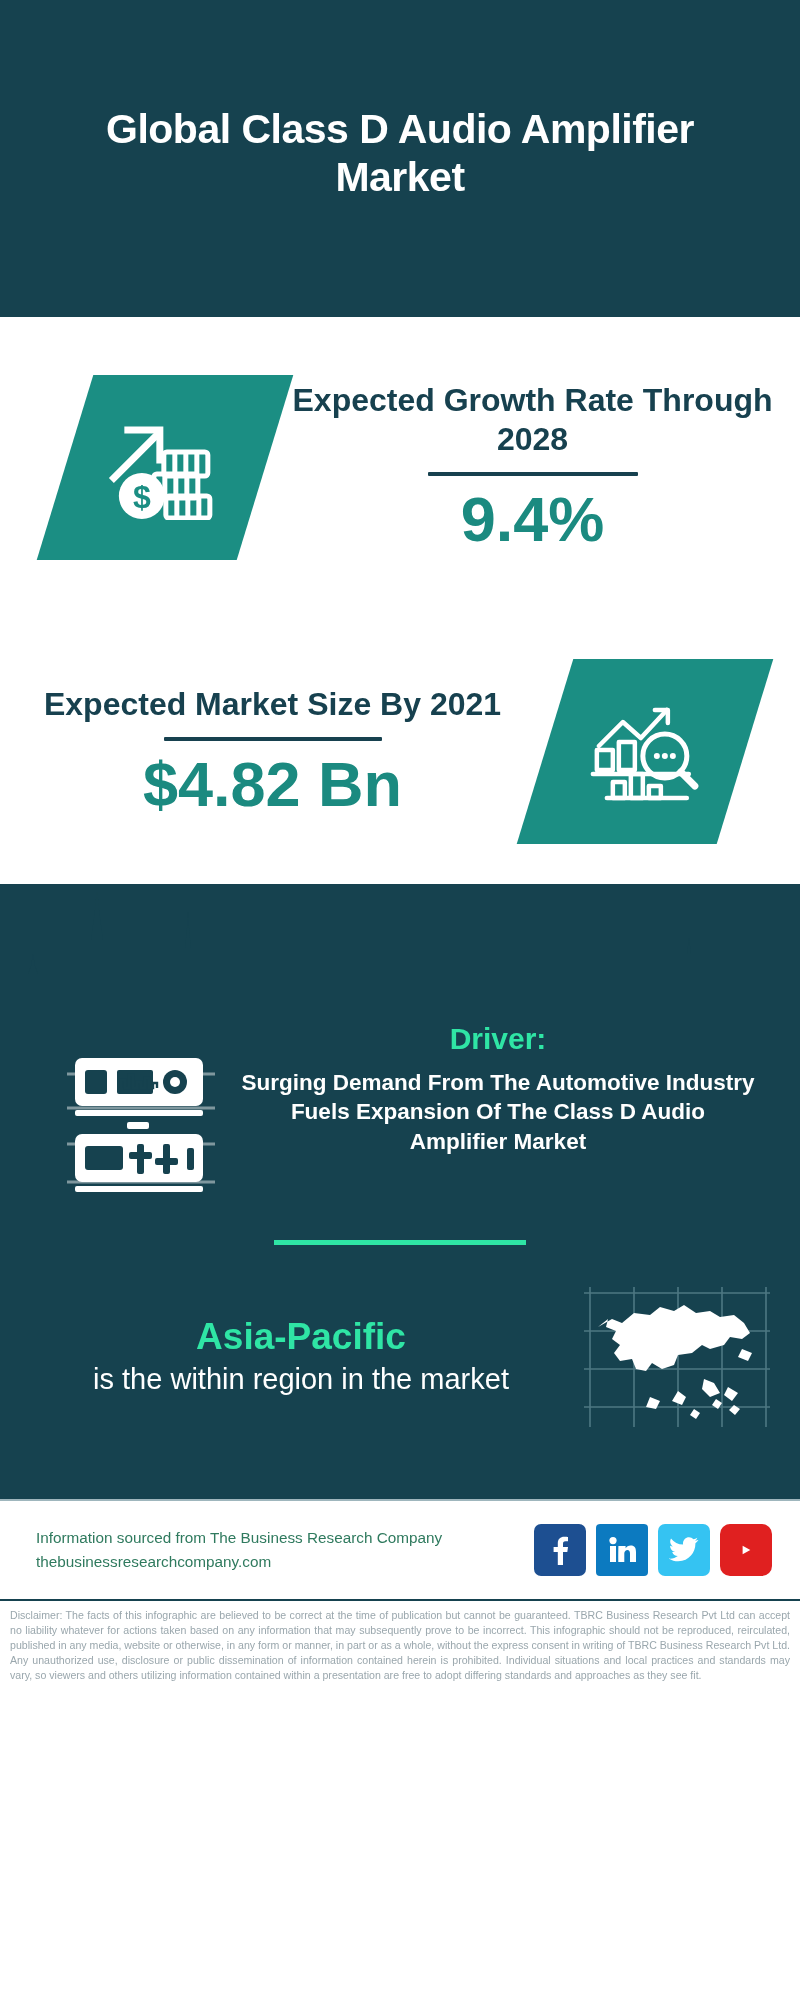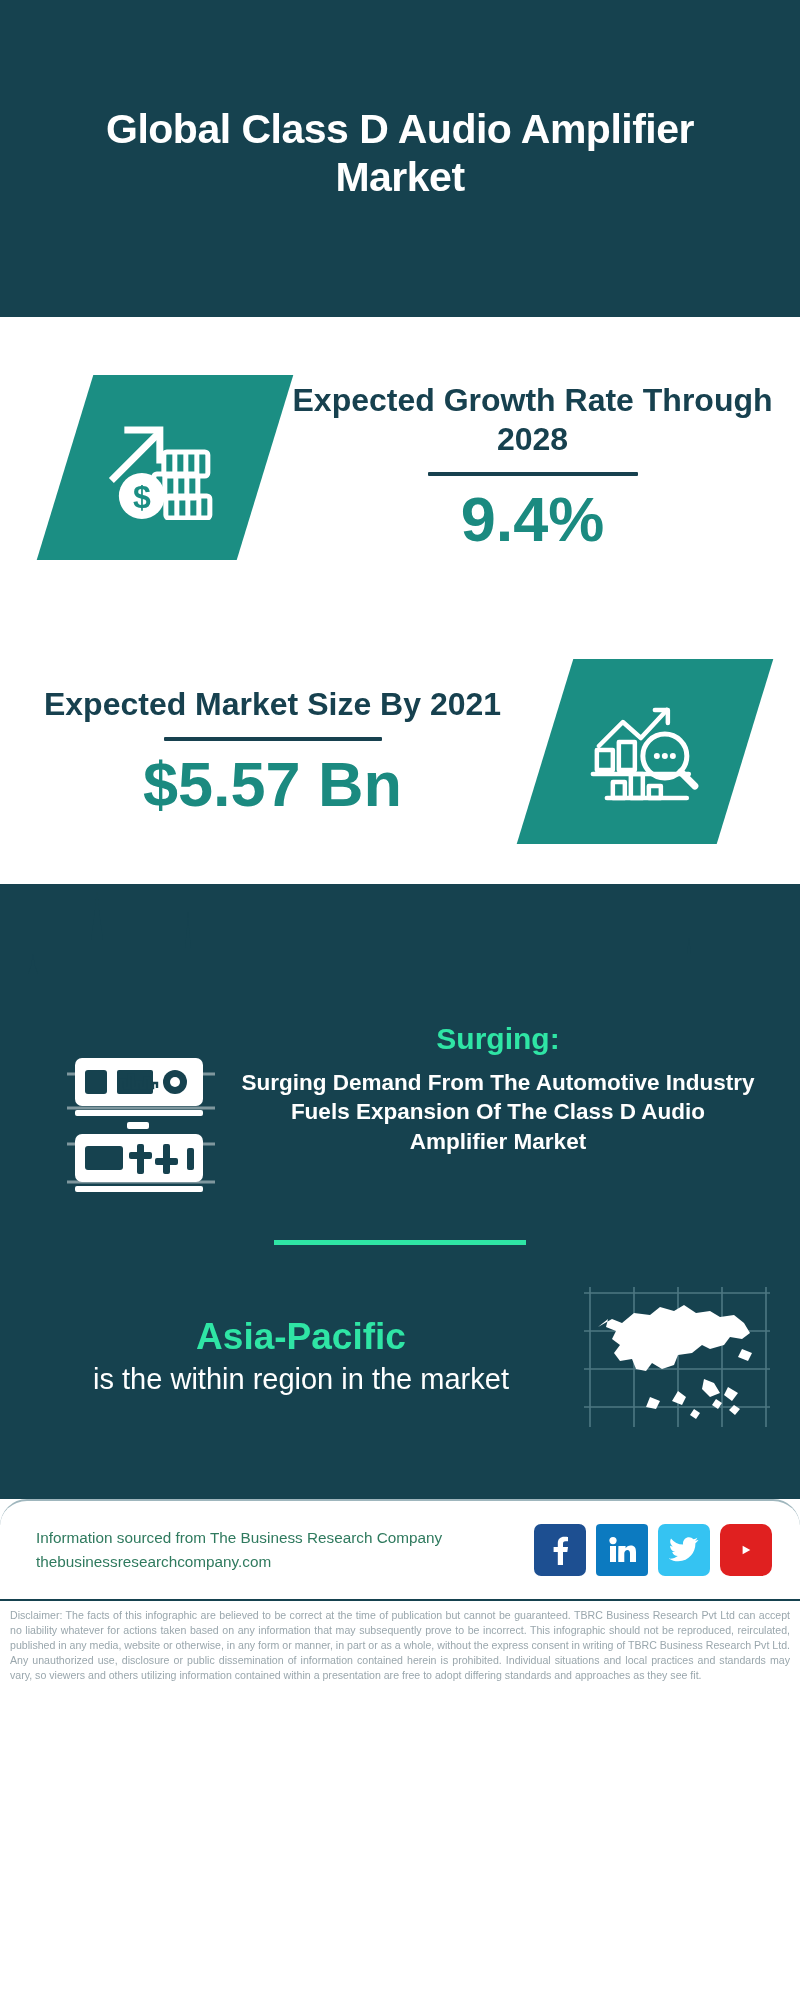--- a/index.html
+++ b/index.html
@@ -100,21 +100,20 @@
   .region-map { flex:none; width:214px; display:flex; justify-content:center; }
   .dark-pad { height:68px; }
 
   
   .footer {
     background:#ffffff;
     border-top:2px solid #9fb6bd;
     height:100px;
     display:flex; align-items:center;
     padding:0 28px 0 36px;
-    border-radius:27px;
   }
   .footer-text { flex:1; color:#2f7a5e; font-size:15.3px; line-height:1.55; }
   .socials { display:flex; gap:10px; align-items:center; }
   .sicon {
     width:52px; height:52px; border-radius:7px;
     display:flex; align-items:center; justify-content:center;
     color:#fff;
   }
   .s-fb { background:#1d4f91; }
   .s-li { background:#0c7ac0; border-radius:4px; }
@@ -186,21 +185,21 @@
           <path d="M92 70 L106 84" stroke="#ffffff" stroke-width="7" stroke-linecap="round"></path>
           <circle cx="68" cy="54" r="3" fill="#ffffff"></circle>
           <circle cx="76" cy="54" r="3" fill="#ffffff"></circle>
           <circle cx="84" cy="54" r="3" fill="#ffffff"></circle>
         </svg>
       </div>
     </div>
     <div class="stat-text">
       <div class="stat-title">Expected Market Size By 2021</div>
       <div class="rule-dark w2"></div>
-      <div class="stat-value">$5.57 Bn</div>
+      <div class="stat-value">$4.82 Bn</div>
     </div>
   </div>
 
   <div class="dark">
     <svg class="skyline" viewBox="0 0 800 120" preserveAspectRatio="none">
       <path fill="#16424f" d="M0 120 V104 h8 v-8 h6 v8 h8 v-14 h6 l3-8 2-12 2 12 3 8 h5 v14 h6 v-26 h28 v26 h8 v-48 h6 l4-30 2-22 2 22 4 30 h6 v48 h10 v-22 h10 v22 h6 v-36 h10 v36 h6 v-16 h8 v16 h6 v-30 h8 v30 h6 v-40 h6 l2-20 1-16 1 16 2 20 h6 v40 h10 v-28 h16 v28 h6 v-34 h28 v34 h8 v-20 h10 v20 h6 v-30 h30 v30 h8 v-16 h14 v16 h10 v-14 h16 v14 h8 v-40 h34 v40 h14 v-10 h10 v10 h14 v-16 h10 v16 h8 v-22 h10 v22 h8 v-12 h10 v12 h8 v-14 h10 v14 h8 v-30 h12 v30 h8 v-20 h12 v20 h8 v-12 h12 v12 h8 v-16 h10 v16 h8 v-28 h10 v28 h6 v-22 h12 v22 h8 v-30 h10 v30 h8 v-24 h12 v24 h6 v-18 h10 v18 h8 v-34 h8 l2-16 2 16 h8 v34 h10 v-20 h12 v20 h8 v-14 h10 v14 h8 v-26 h10 v26 h10 v-16 h10 v16 h8 v-10 h10 v10 h10 v-20 h8 l2-10 2 10 h8 v20 h10 V120 Z"></path>
     </svg>
 
     <div class="driver-row">
       <div class="driver-icon">
@@ -224,21 +223,21 @@
             <rect x="76" y="96" width="7" height="30" rx="2"></rect>
             <rect x="68" y="104" width="23" height="7" rx="2"></rect>
             <rect x="102" y="96" width="7" height="30" rx="2"></rect>
             <rect x="94" y="110" width="23" height="7" rx="2"></rect>
             <rect x="126" y="100" width="7" height="22" rx="2"></rect>
           </g>
           <rect x="14" y="138" width="128" height="6" rx="2" fill="#ffffff"></rect>
         </svg>
       </div>
       <div class="driver-body">
-        <div class="driver-label">Surging:</div>
+        <div class="driver-label">Driver:</div>
         <div class="driver-text">Surging Demand From The Automotive Industry Fuels Expansion Of The Class D Audio Amplifier Market</div>
       </div>
     </div>
 
     <div class="rule-green"></div>
 
     <div class="region-row">
       <div class="region-text">
         <div class="region-name">Asia-Pacific</div>
         <div class="region-sub">is the within region in the market</div>

